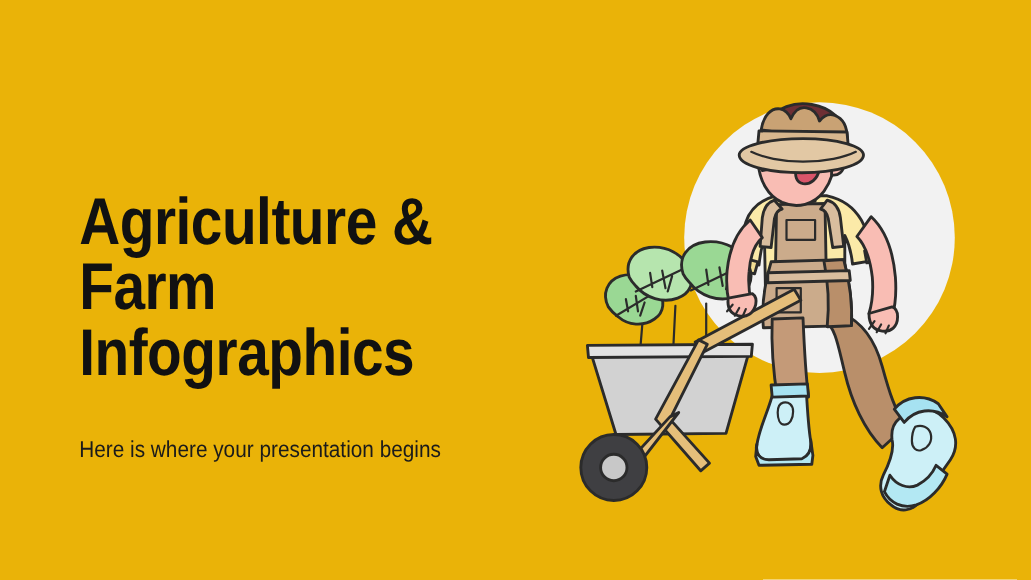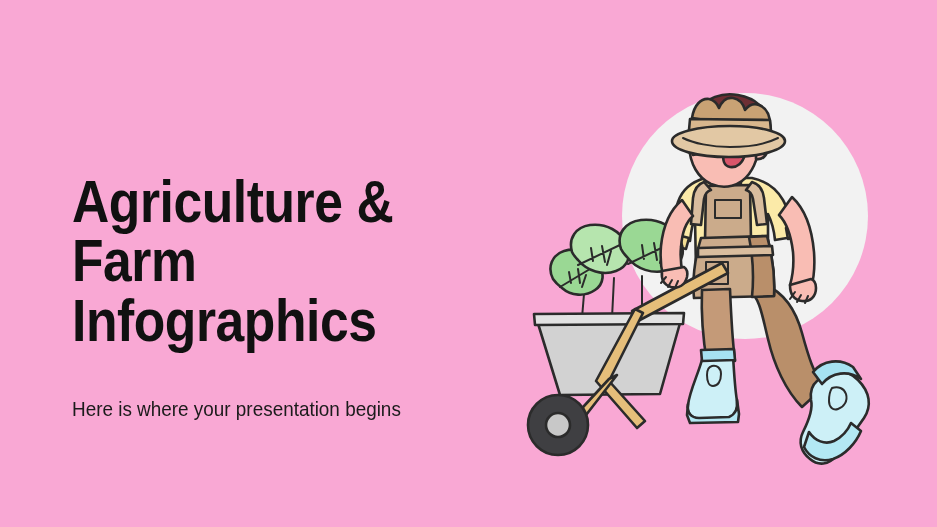--- a/index.html
+++ b/index.html
@@ -9,21 +9,21 @@
     background: #ffffff;
   }
   body {
     font-family: "Liberation Sans", sans-serif;
     -webkit-font-smoothing: antialiased;
   }
   .slide {
     position: relative;
     width: 937px;
     height: 527px;
-    background: #f9a8d4;
+    background: #eab308;
     overflow: hidden;
   }
 
   
   .text-block {
     position: absolute;
     left: 72px;
     top: 172px;
     width: 470px;
   }

